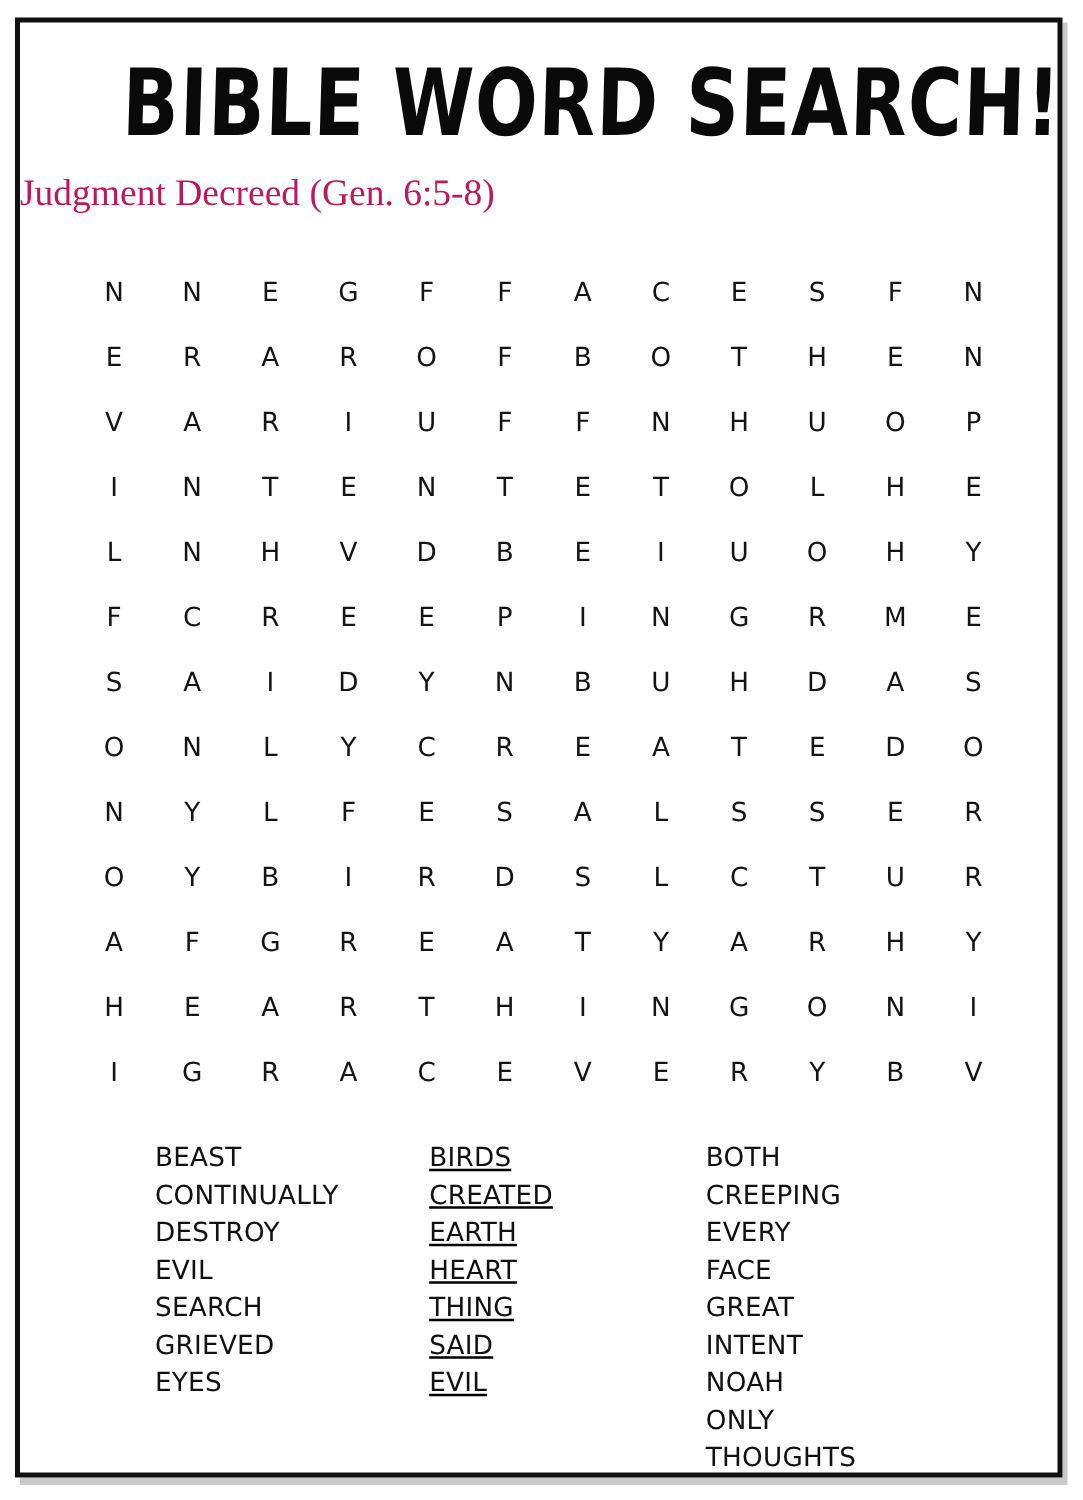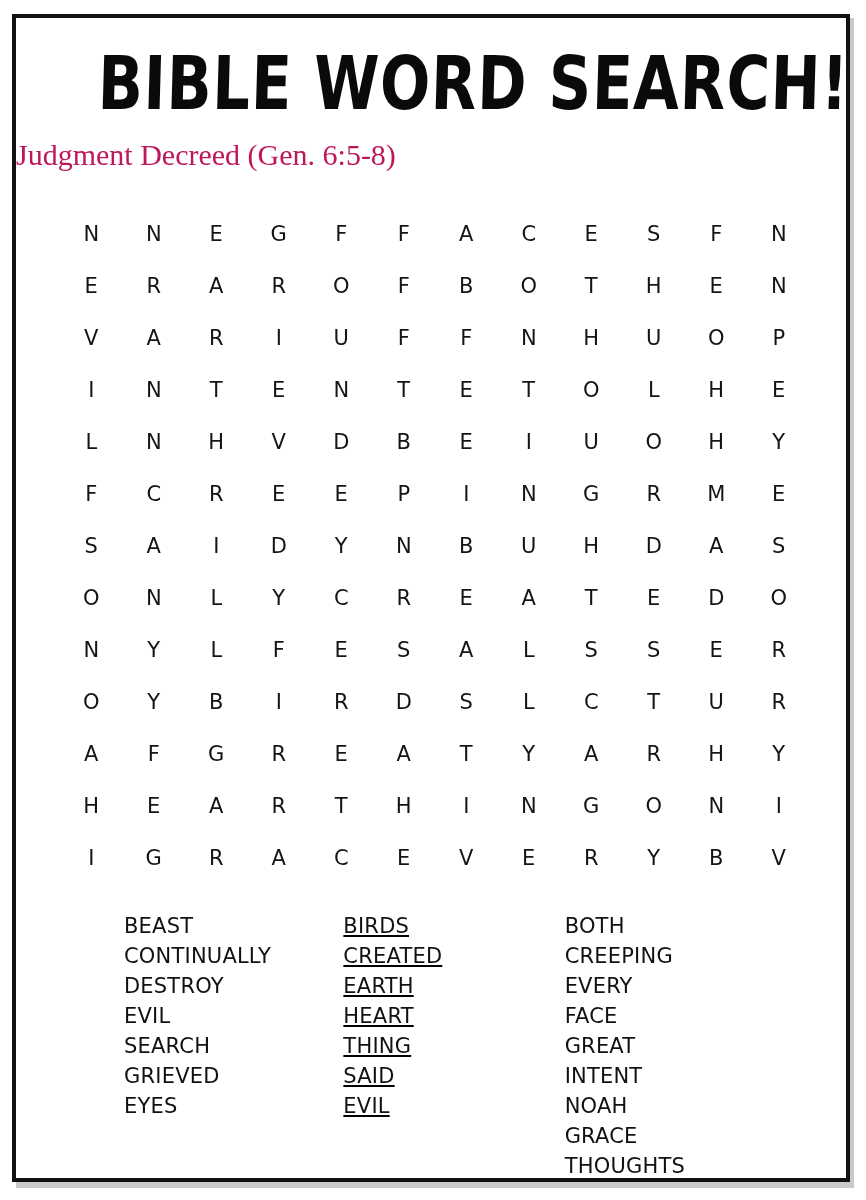--- a/index.html
+++ b/index.html
@@ -317,19 +317,19 @@
           <div class="word">EVIL</div>
         </div>
         <div class="word-col">
           <div class="word">BOTH</div>
           <div class="word">CREEPING</div>
           <div class="word">EVERY</div>
           <div class="word">FACE</div>
           <div class="word">GREAT</div>
           <div class="word">INTENT</div>
           <div class="word">NOAH</div>
-          <div class="word">GRACE</div>
+          <div class="word">ONLY</div>
           <div class="word">THOUGHTS</div>
         </div>
       </div>
 
   </div>
 </div>
 
 </body></html>

